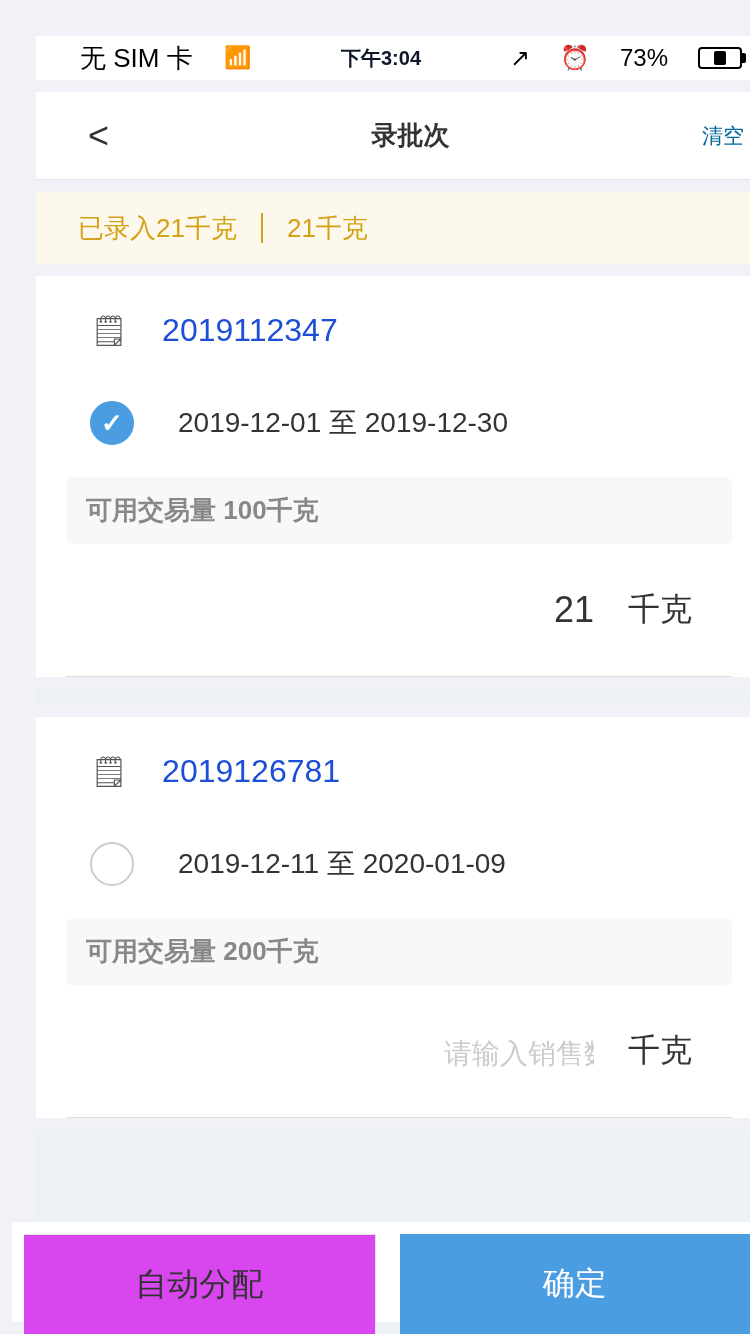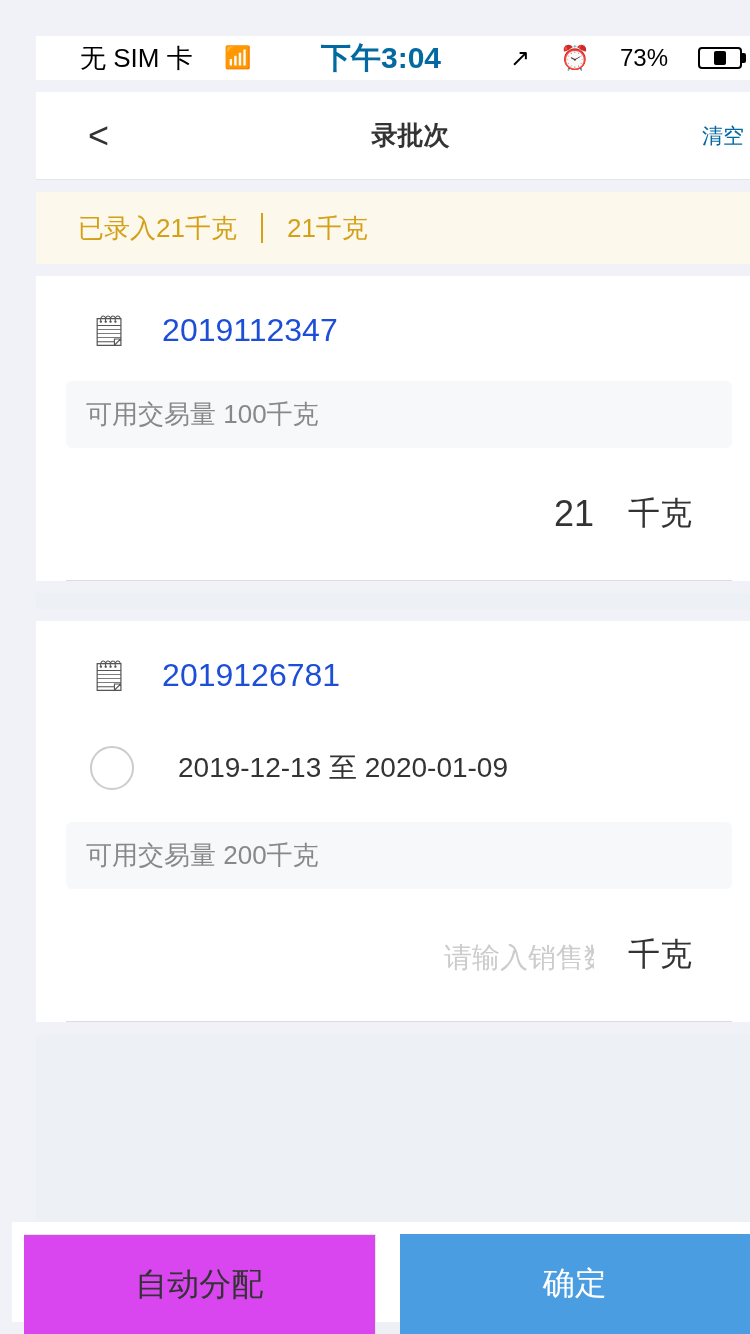--- a/index.html
+++ b/index.html
@@ -24,23 +24,23 @@
       font-size: 26px;
     }
     .status-left {
       display: flex;
       align-items: center;
       gap: 8px;
       font-size: 26px;
       color: #000;
     }
     .status-center {
-      font-size: 30px;
+      font-size: 20px;
       font-weight: 600;
-      color: #0369a1;
+      color: #0f172a;
       text-align: right;
     }
     .status-right {
       display: flex;
       align-items: center;
       gap: 6px;
       font-size: 24px;
       color: #000;
     }
     .battery-icon {
@@ -180,20 +180,21 @@
     }
 
     
     .avail-row {
       margin: 10px 30px 0 30px;
       background: #f7f8fa;
       border-radius: 6px;
       padding: 16px 20px;
       font-size: 26px;
       color: #888;
+      font-weight: bold;
     }
 
     
     .qty-row {
       display: flex;
       align-items: center;
       justify-content: flex-end;
       padding: 20px 46px;
       gap: 10px;
     }
@@ -308,38 +309,42 @@
   <span class="info-label">已录入21千克</span>
   <div class="info-divider"></div>
   <span class="info-value">21千克</span>
 </div>
 
 <div class="batch-item">
   <div class="item-header">
     <span class="doc-icon">🗒</span>
     <span class="batch-number">2019112347</span>
   </div>
+  <div class="date-row">
+    <div class="radio-btn checked"></div>
+    <span class="date-text">2019-12-01 至 2019-12-30</span>
+  </div>
   <div class="avail-row">可用交易量 100千克</div>
   <div class="qty-row">
     <input class="qty-input" type="text" value="21" style="">
     <span class="qty-unit">千克</span>
   </div>
   <div class="qty-underline"></div>
 </div>
 
 <div class="section-divider"></div>
 
 <div class="batch-item">
   <div class="item-header">
     <span class="doc-icon">🗒</span>
     <span class="batch-number">2019126781</span>
   </div>
   <div class="date-row">
     <div class="radio-btn"></div>
-    <span class="date-text">2019-12-13 至 2020-01-09</span>
+    <span class="date-text">2019-12-11 至 2020-01-09</span>
   </div>
   <div class="avail-row">可用交易量 200千克</div>
   <div class="qty-row">
     <input class="qty-input" type="text" value="" placeholder="请输入销售数量" style="">
     <span class="qty-unit">千克</span>
   </div>
   <div class="qty-underline"></div>
 </div>
 
 <div class="keyboard-area" style="height: 420px;"></div>

